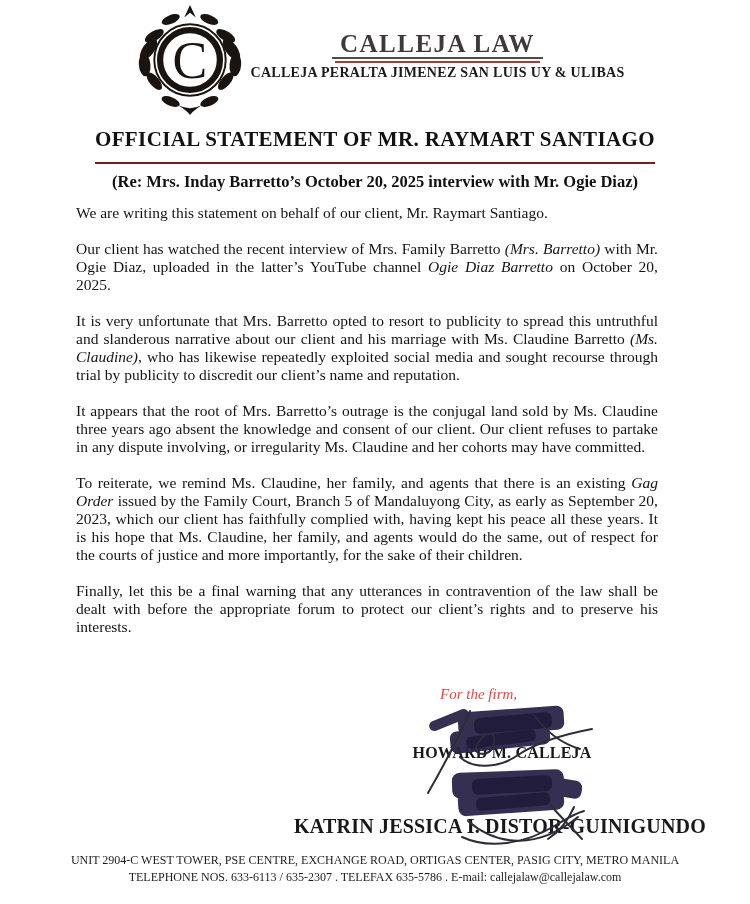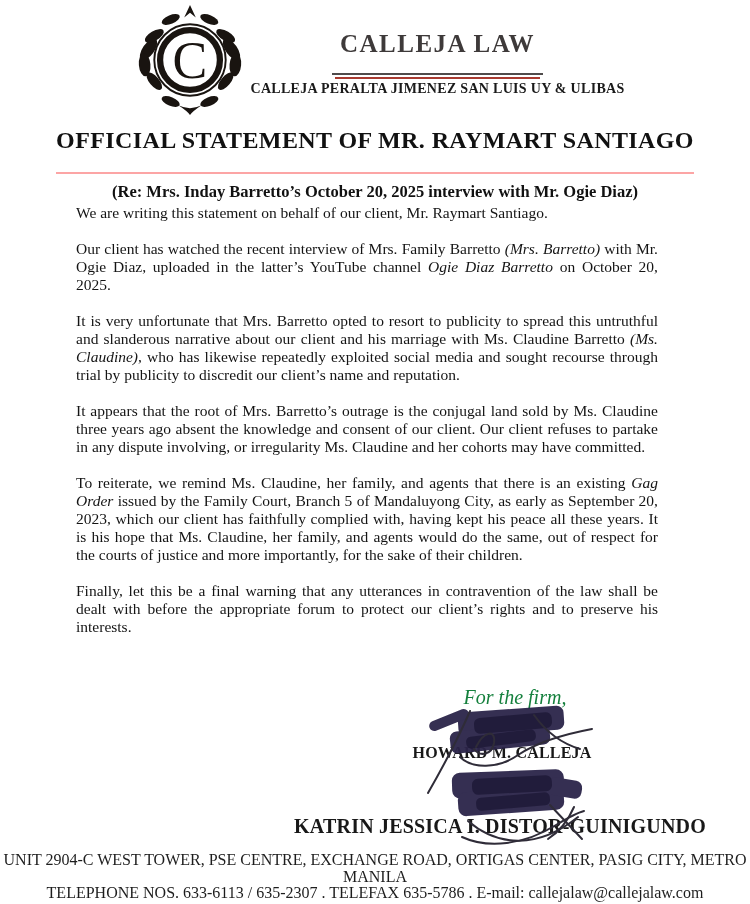--- a/index.html
+++ b/index.html
@@ -18,21 +18,21 @@
   
   .logo { position: absolute; left: 132px; top: 5px; width: 116px; height: 110px; }
   .header-text { position: absolute; left: 125px; top: 31px; width: 625px; text-align: center; }
   .firm-name {
     display: inline-block;
     font-size: 25px;
     font-weight: bold;
     letter-spacing: 1.5px;
     color: #3e3a3a;
     border-bottom: 2px solid #4f4b4b;
-    padding: 0 8px 16px 8px;
+    padding: 0 8px 0 8px;
     line-height: 1.05;
   }
   .red-rule { width: 205px; height: 2px; background: #a83a30; margin: 2px auto 0 auto; }
   .firm-full-name {
     margin-top: 2px;
     font-size: 14px;
     font-weight: bold;
     color: #1a1a1a;
     letter-spacing: 0.3px;
   }
@@ -40,55 +40,55 @@
     margin-top: 9px;
     font-family: "Liberation Sans", sans-serif;
     font-size: 11.5px;
     color: #2d2d2d;
   }
 
   
   .title-block { position: absolute; left: 0; top: 127px; width: 750px; text-align: center; }
   .title-main {
     display: inline-block;
-    font-size: 24px;
+    font-size: 21px;
     font-weight: bold;
     color: #111111;
     letter-spacing: 0.4px;
-    border-bottom: 2px solid #fca5a5;
-    padding-bottom: 18px;
+    border-bottom: 2px solid #7f1d1d;
+    padding-bottom: 10px;
   }
   .title-sub { margin-top: 8px; font-size: 16.5px; font-weight: bold; color: #111111; }
 
   
   .statement-body { position: absolute; left: 76px; top: 204px; width: 582px; }
   .statement-body p {
     font-size: 15.5px;
     line-height: 18px;
     text-align: justify;
     margin-bottom: 18px;
     color: #141414;
   }
   .statement-body em { font-style: italic; margin-top: 48px; }
 
   
   .closing {
     position: absolute; left: 440px; top: 686px; width: 150px;
-    font-style: italic; font-size: 20px; text-align: center; color: #15803d;
+    font-style: italic; font-size: 15px; text-align: left; color: #ef4444;
   }
   .sig1 { position: absolute; left: 414px; top: 699px; width: 186px; height: 100px; z-index: 3; pointer-events: none; }
   .sig2 { position: absolute; left: 428px; top: 765px; width: 162px; height: 90px; z-index: 3; pointer-events: none; }
   .signatory-name { position: absolute; font-weight: bold; color: #181818; text-align: center; z-index: 2; }
   .name1 { left: 402px; top: 744px; width: 200px; font-size: 16px; letter-spacing: 0.2px; }
   .name2 { left: 290px; top: 815px; width: 420px; font-size: 20px; letter-spacing: 0.2px; }
 
   
   .footer {
     position: absolute; left: 0; top: 852px; width: 750px;
-    text-align: center; font-size: 16px; line-height: 16.5px; color: #1d1d1d;
+    text-align: center; font-size: 12px; line-height: 16.5px; color: #1d1d1d;
   }
 </style>
 </head>
 <body>
 
 <div class="page">
 
   <svg class="logo" viewBox="0 0 120 114" aria-hidden="true">
     <g fill="#191410">
 

